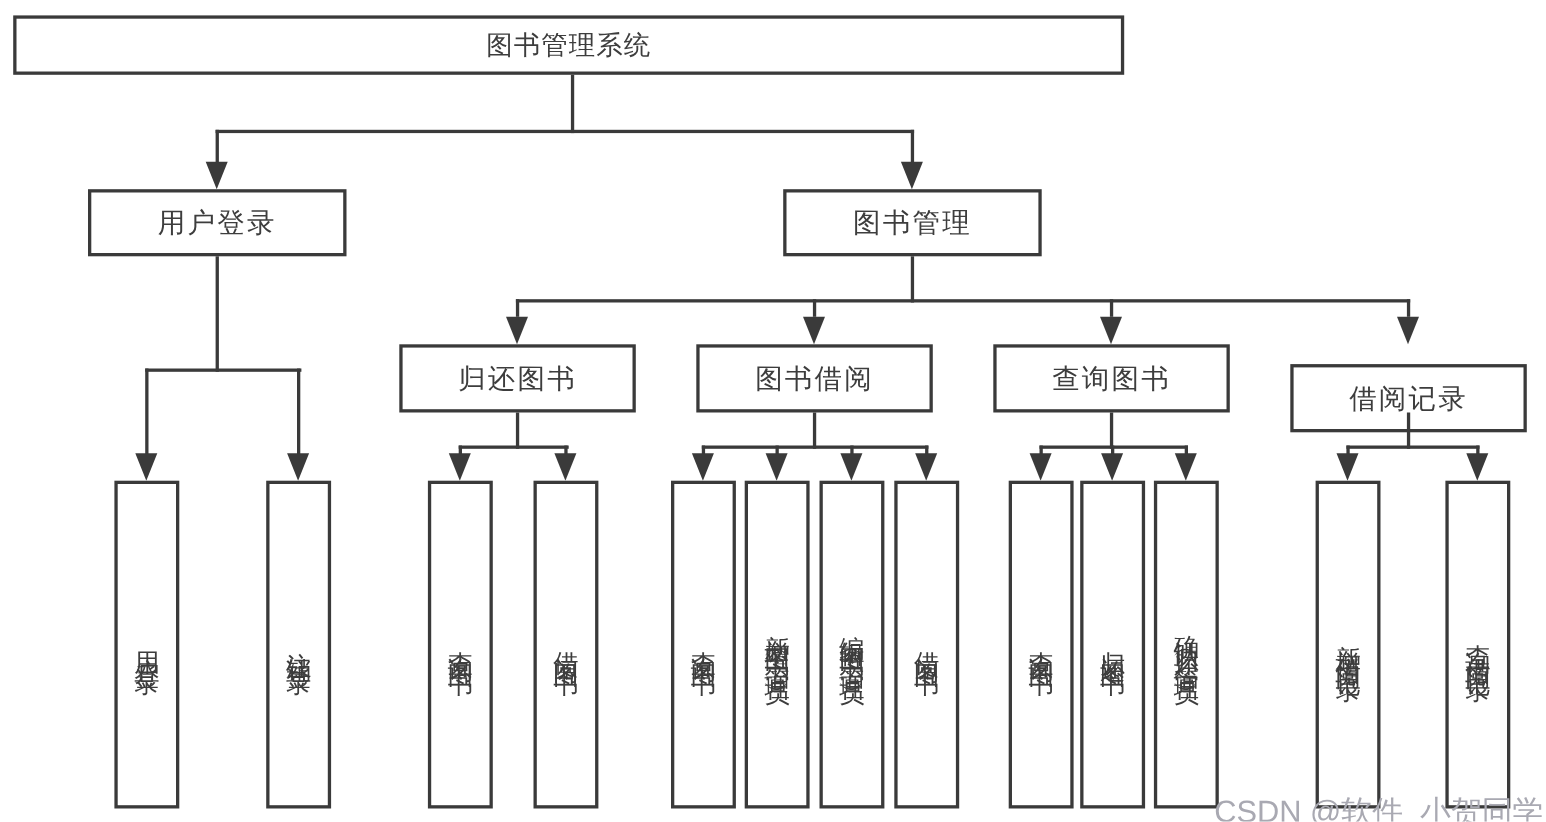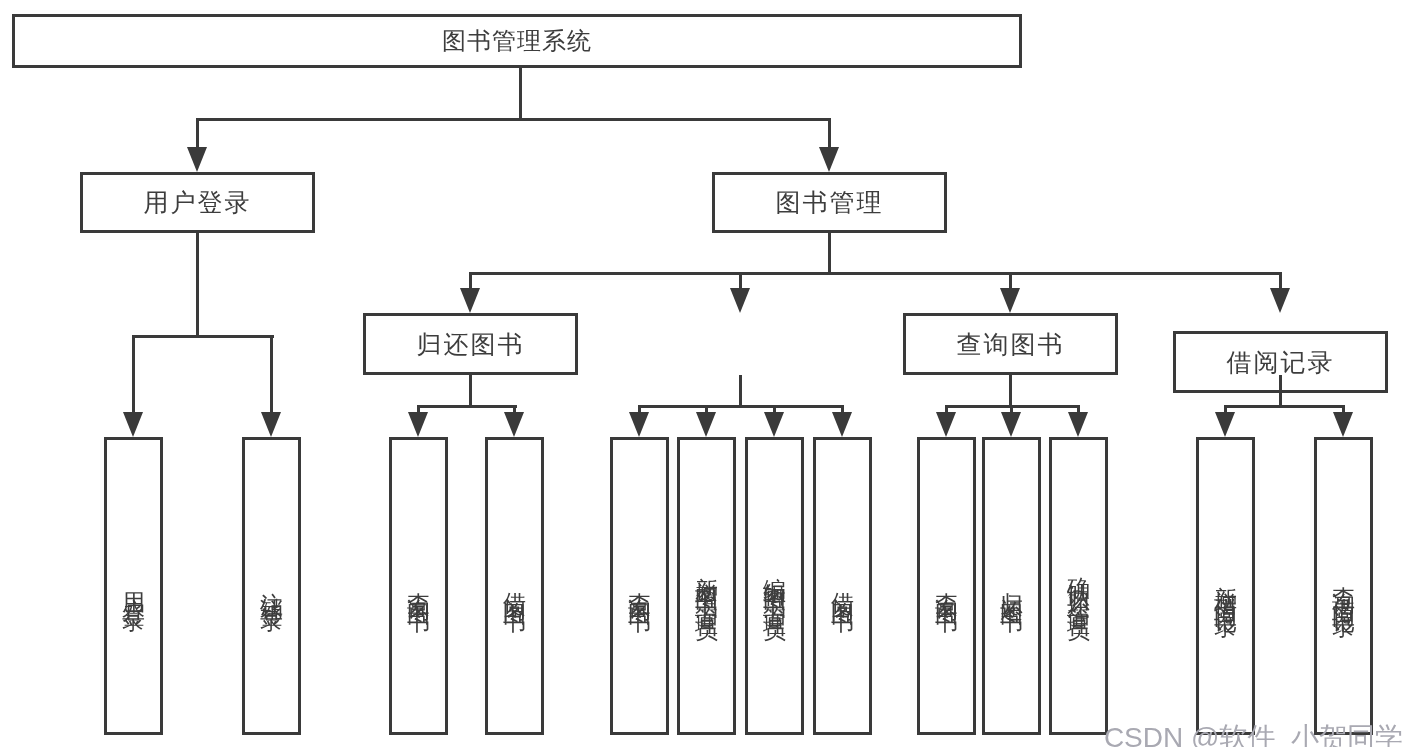--- a/index.html
+++ b/index.html
@@ -77,20 +77,23 @@
   <div class="arw" style="left:460px;top:288px;"></div>
   <div class="vline" style="left:739px;top:272px;height:16px;"></div>
   <div class="arw" style="left:730px;top:288px;"></div>
   <div class="vline" style="left:1009px;top:272px;height:16px;"></div>
   <div class="arw" style="left:1000px;top:288px;"></div>
   <div class="vline" style="left:1279px;top:272px;height:16px;"></div>
   <div class="arw" style="left:1270px;top:288px;"></div>
 
   <div class="node" style="left:363px;top:313px;width:215px;height:62px;">
     <span class="hlabel">归还图书</span>
+  </div>
+  <div class="node" style="left:633px;top:313px;width:215px;height:62px;">
+    <span class="hlabel">图书借阅</span>
   </div>
   <div class="node" style="left:903px;top:313px;width:215px;height:62px;">
     <span class="hlabel">查询图书</span>
   </div>
   <div class="node" style="left:1173px;top:331px;width:215px;height:62px;">
     <span class="hlabel">借阅记录</span>
   </div>
 
   <div class="vline" style="left:469px;top:375px;height:33px;"></div>
   <div class="hline" style="left:417px;top:405px;width:100px;"></div>

